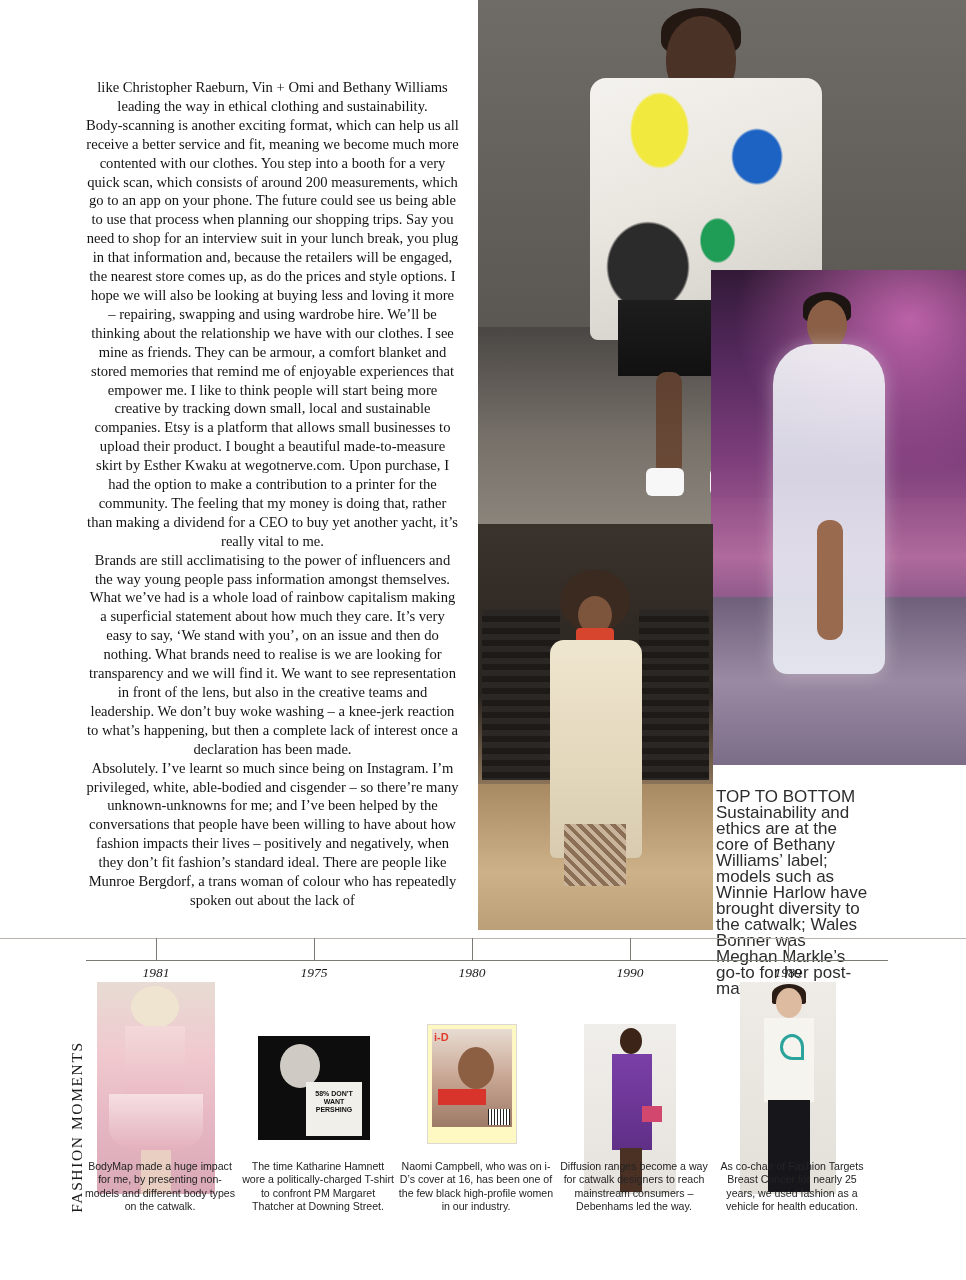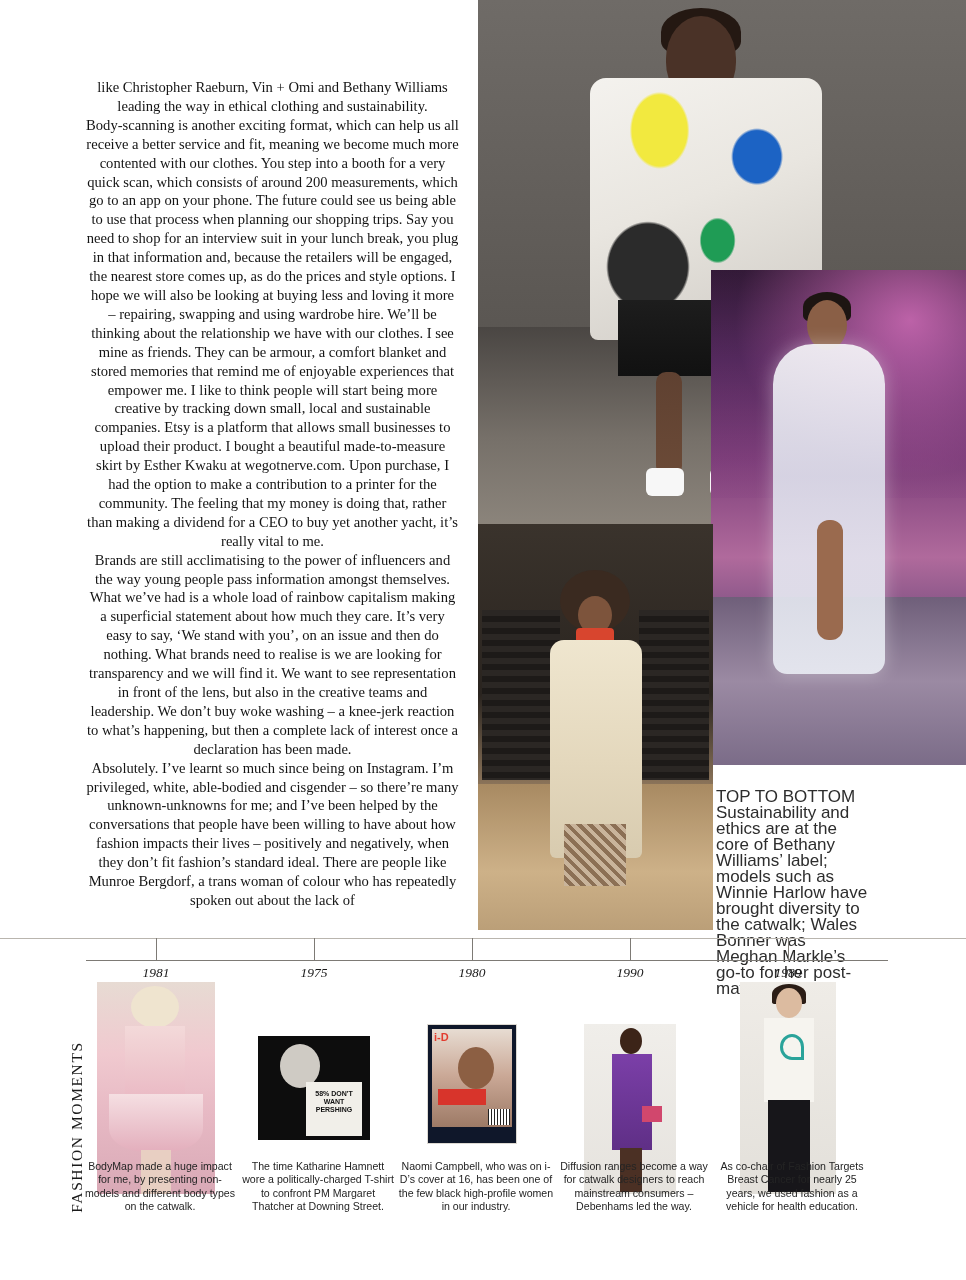--- a/index.html
+++ b/index.html
@@ -355,21 +355,21 @@
     background: #f1efe9;
   }
   #tl-img-1 .tshirt-text {
     position: absolute; left: 50px; top: 54px; width: 52px;
     font-family: "Liberation Sans", sans-serif;
     font-size: 7px; font-weight: bold; color: #111; line-height: 8px; text-align: center;
   }
 
   #tl-img-2 {
     top: 48px; width: 88px; height: 118px;
-    background: #0f172a;
+    background: #fef9c3;
     border: 1px solid #ddd9d2;
   }
   #tl-img-2 .mag-photo {
     position: absolute; left: 4px; top: 4px; right: 4px; bottom: 16px;
     background: linear-gradient(180deg, #e7dcd2 0%, #caa896 48%, #9d7a66 100%);
   }
   #tl-img-2 .mag-face {
     position: absolute; left: 26px; top: 18px; width: 36px; height: 42px;
     border-radius: 50%; background: #8c5f43;
   }

